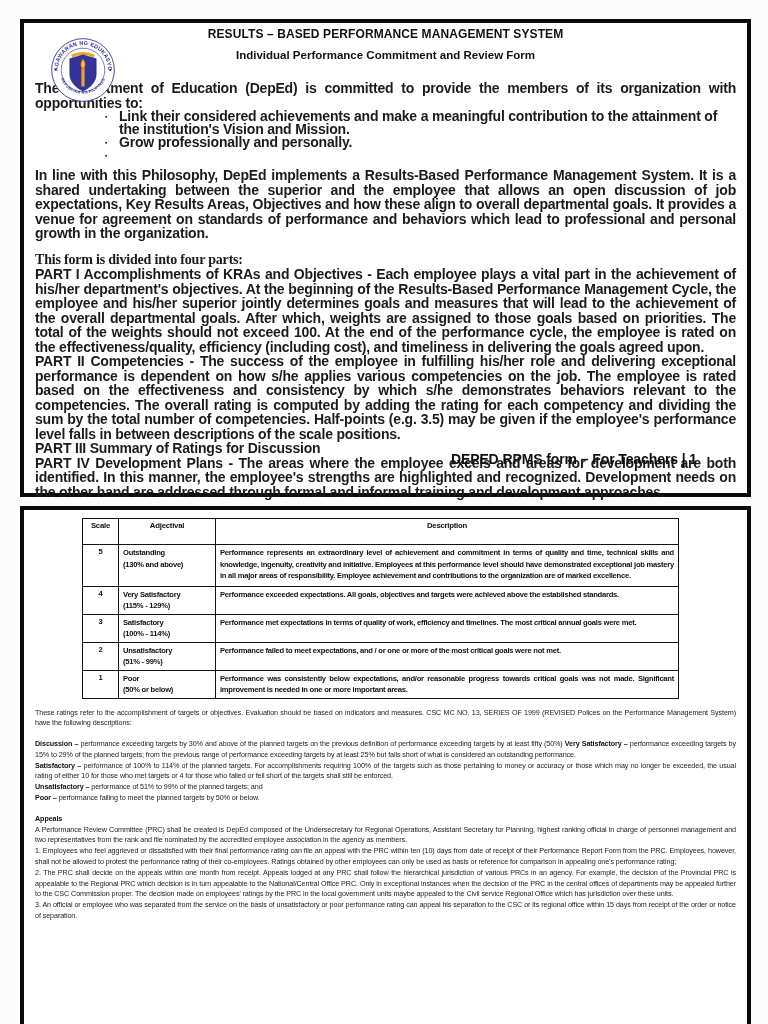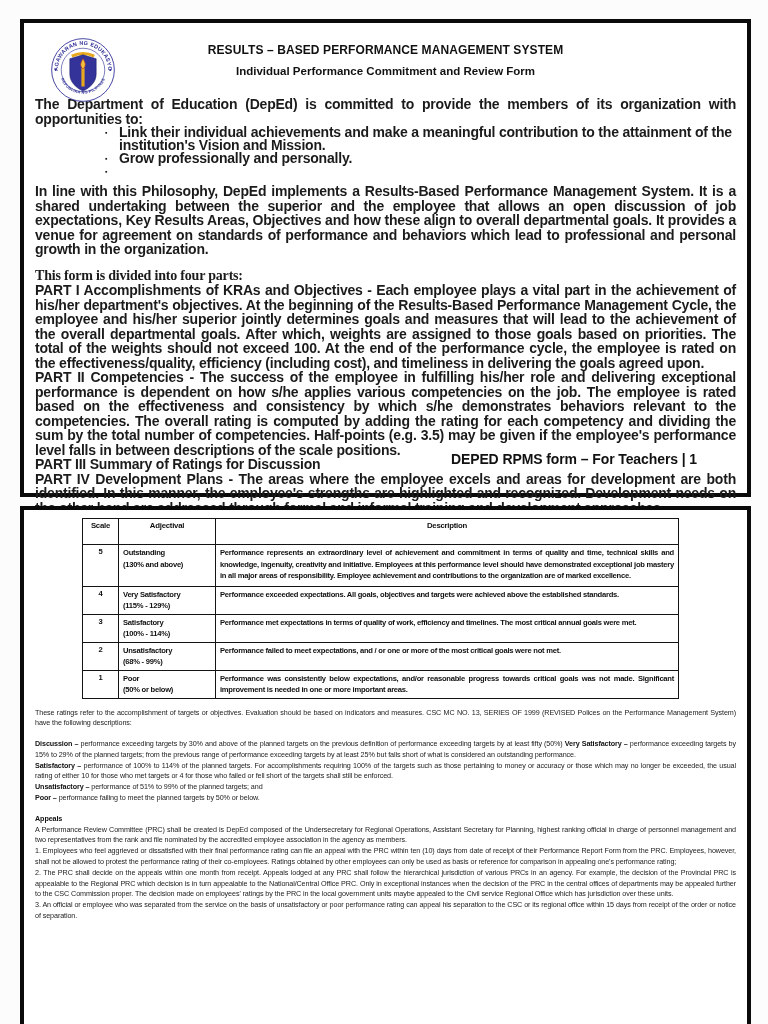--- a/index.html
+++ b/index.html
@@ -14,21 +14,21 @@
   .page {
     position:absolute; left:20px; width:731px;
     background:#ffffff;
     border:4px solid #0a0a0a;
   }
   #page1 { top:19px;  height:478px; }
   #page2 { top:506px; height:529px; }
 
   
   .logo-wrap { position:absolute; left:26px; top:14px; width:66px; height:66px; }
-  .titles { text-align:center; padding-top:20px; }
+  .titles { text-align:center; padding-top:4px; }
   .doc-title {
     font-size:12px; font-weight:bold; letter-spacing:.1px; color:#111;
   }
   .doc-subtitle {
     font-size:11.5px; font-weight:bold; margin-top:8px; color:#111;
   }
   .p1-body {
     margin:20px 11px 0 11px;
     font-size:14px; font-weight:bold; letter-spacing:-.2px;
     line-height:14.5px; text-align:justify; color:#1b1b1b;
@@ -107,21 +107,21 @@
   </div>
 
   <div class="titles">
     <div class="doc-title">RESULTS – BASED PERFORMANCE MANAGEMENT SYSTEM</div>
     <div class="doc-subtitle">Individual Performance Commitment and Review Form</div>
   </div>
 
   <div class="p1-body">
     <p class="first">The Department of Education (DepEd) is committed to provide the members of its organization with opportunities to:</p>
     <div class="bullets">
-      <div class="bullet-row"><span>Link their individual achievements and make a meaningful contribution to the attainment of the institution's Vision and Mission.</span></div>
+      <div class="bullet-row"><span>Link their considered achievements and make a meaningful contribution to the attainment of the institution's Vision and Mission.</span></div>
       <div class="bullet-row"><span>Grow professionally and personally.</span></div>
       <div class="bullet-row"><span></span></div>
     </div>
     <p class="tight">In line with this Philosophy, DepEd implements a Results-Based Performance Management System. It is a shared undertaking between the superior and the employee that allows an open discussion of job expectations, Key Results Areas, Objectives and how these align to overall departmental goals. It provides a venue for agreement on standards of performance and behaviors which lead to professional and personal growth in the organization.</p>
     <p class="gap">This form is divided into four parts:</p>
     <p>PART I Accomplishments of KRAs and Objectives - Each employee plays a vital part in the achievement of his/her department's objectives. At the beginning of the Results-Based Performance Management Cycle, the employee and his/her superior jointly determines goals and measures that will lead to the achievement of the overall departmental goals. After which, weights are assigned to those goals based on priorities. The total of the weights should not exceed 100. At the end of the performance cycle, the employee is rated on the effectiveness/quality, efficiency (including cost), and timeliness in delivering the goals agreed upon.</p>
     <p>PART II Competencies - The success of the employee in fulfilling his/her role and delivering exceptional performance is dependent on how s/he applies various competencies on the job. The employee is rated based on the effectiveness and consistency by which s/he demonstrates behaviors relevant to the competencies. The overall rating is computed by adding the rating for each competency and dividing the sum by the total number of competencies. Half-points (e.g. 3.5) may be given if the employee's performance level falls in between descriptions of the scale positions.</p>
     <p>PART III Summary of Ratings for Discussion</p>
     <p>PART IV Development Plans - The areas where the employee excels and areas for development are both identified. In this manner, the employee's strengths are highlighted and recognized. Development needs on the other hand are addressed through formal and informal training and development approaches.</p>
   </div>
@@ -166,21 +166,21 @@
         <td class="cell-adj">
           <div>Satisfactory</div>
           <div>(100% - 114%)</div>
         </td>
         <td class="cell-desc">Performance met expectations in terms of quality of work, efficiency and timelines. The most critical annual goals were met.</td>
       </tr>
       <tr>
         <td class="cell-scale">2</td>
         <td class="cell-adj">
           <div>Unsatisfactory</div>
-          <div>(68% - 99%)</div>
+          <div>(51% - 99%)</div>
         </td>
         <td class="cell-desc">Performance failed to meet expectations, and / or one or more of the most critical goals were not met.</td>
       </tr>
       <tr>
         <td class="cell-scale">1</td>
         <td class="cell-adj">
           <div>Poor</div>
           <div>(50% or below)</div>
         </td>
         <td class="cell-desc">Performance was consistently below expectations, and/or reasonable progress towards critical goals was not made. Significant improvement is needed in one or more important areas.</td>

